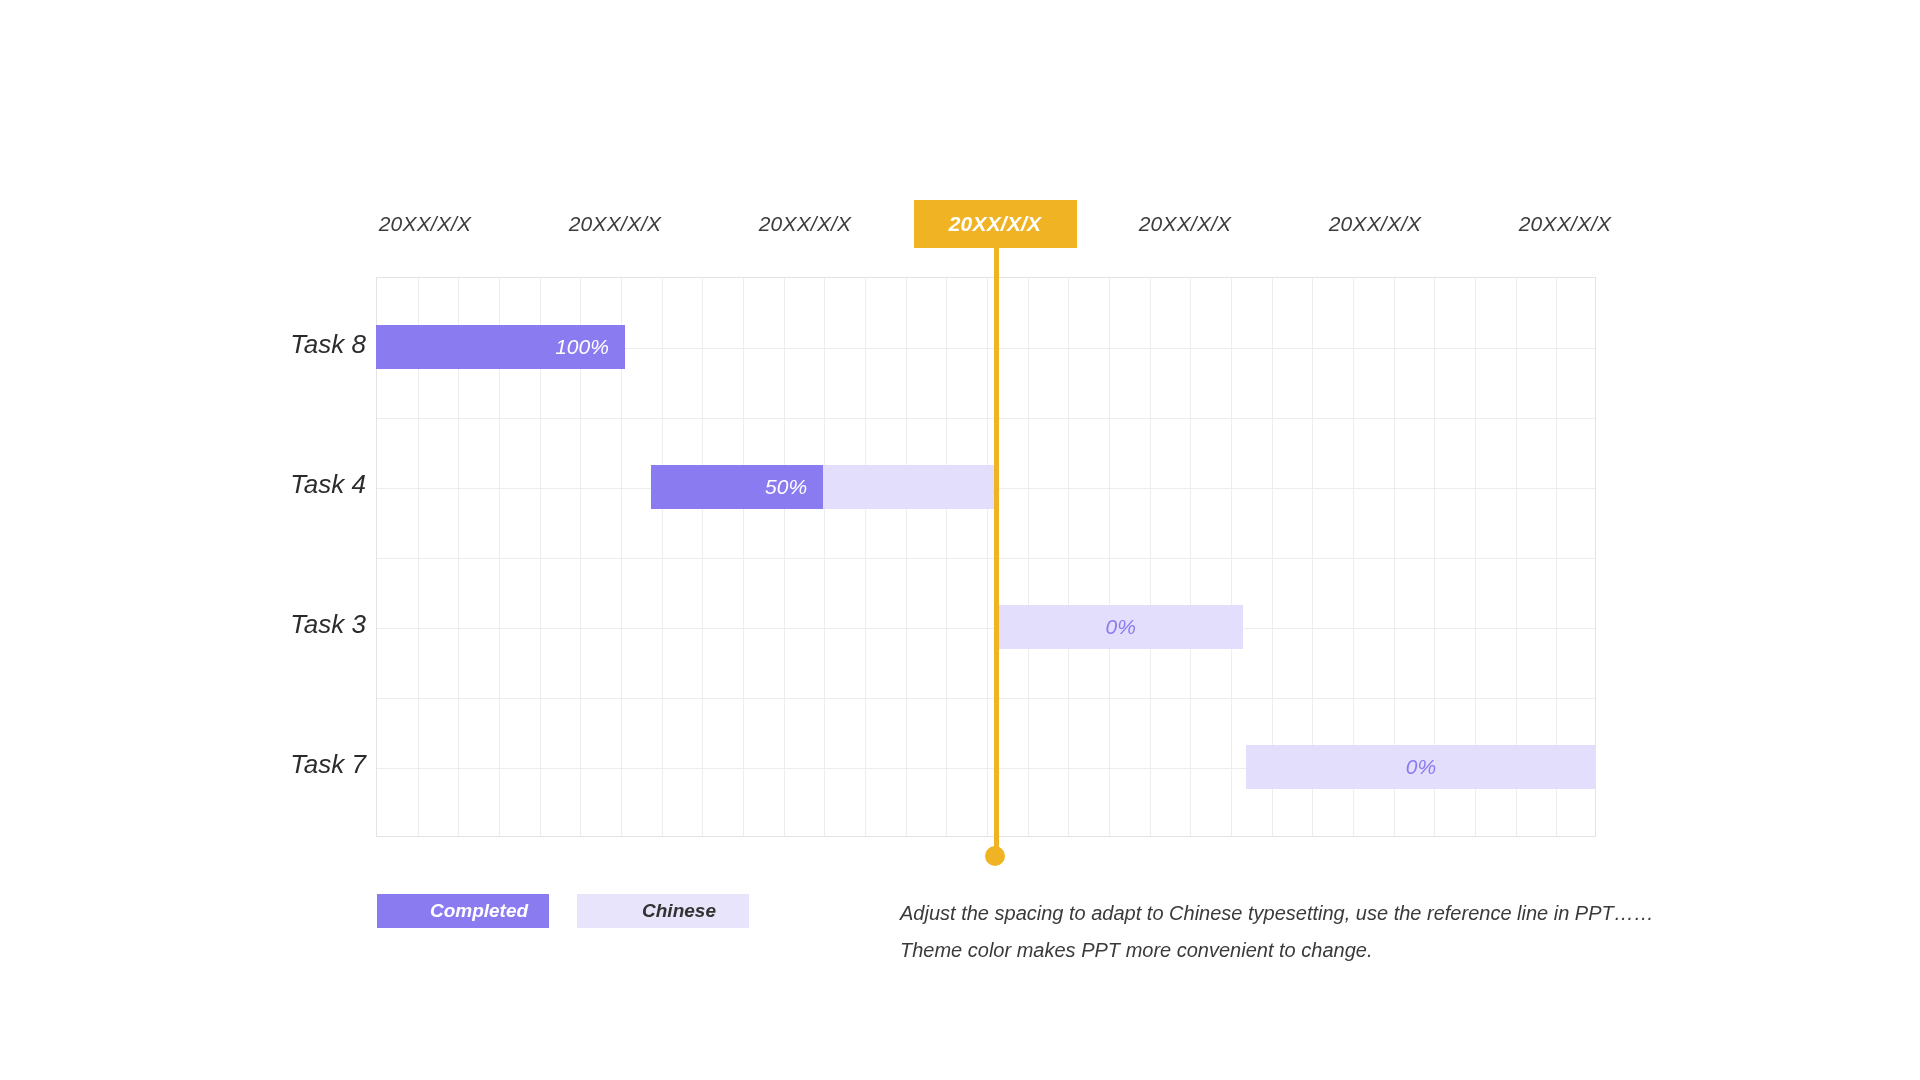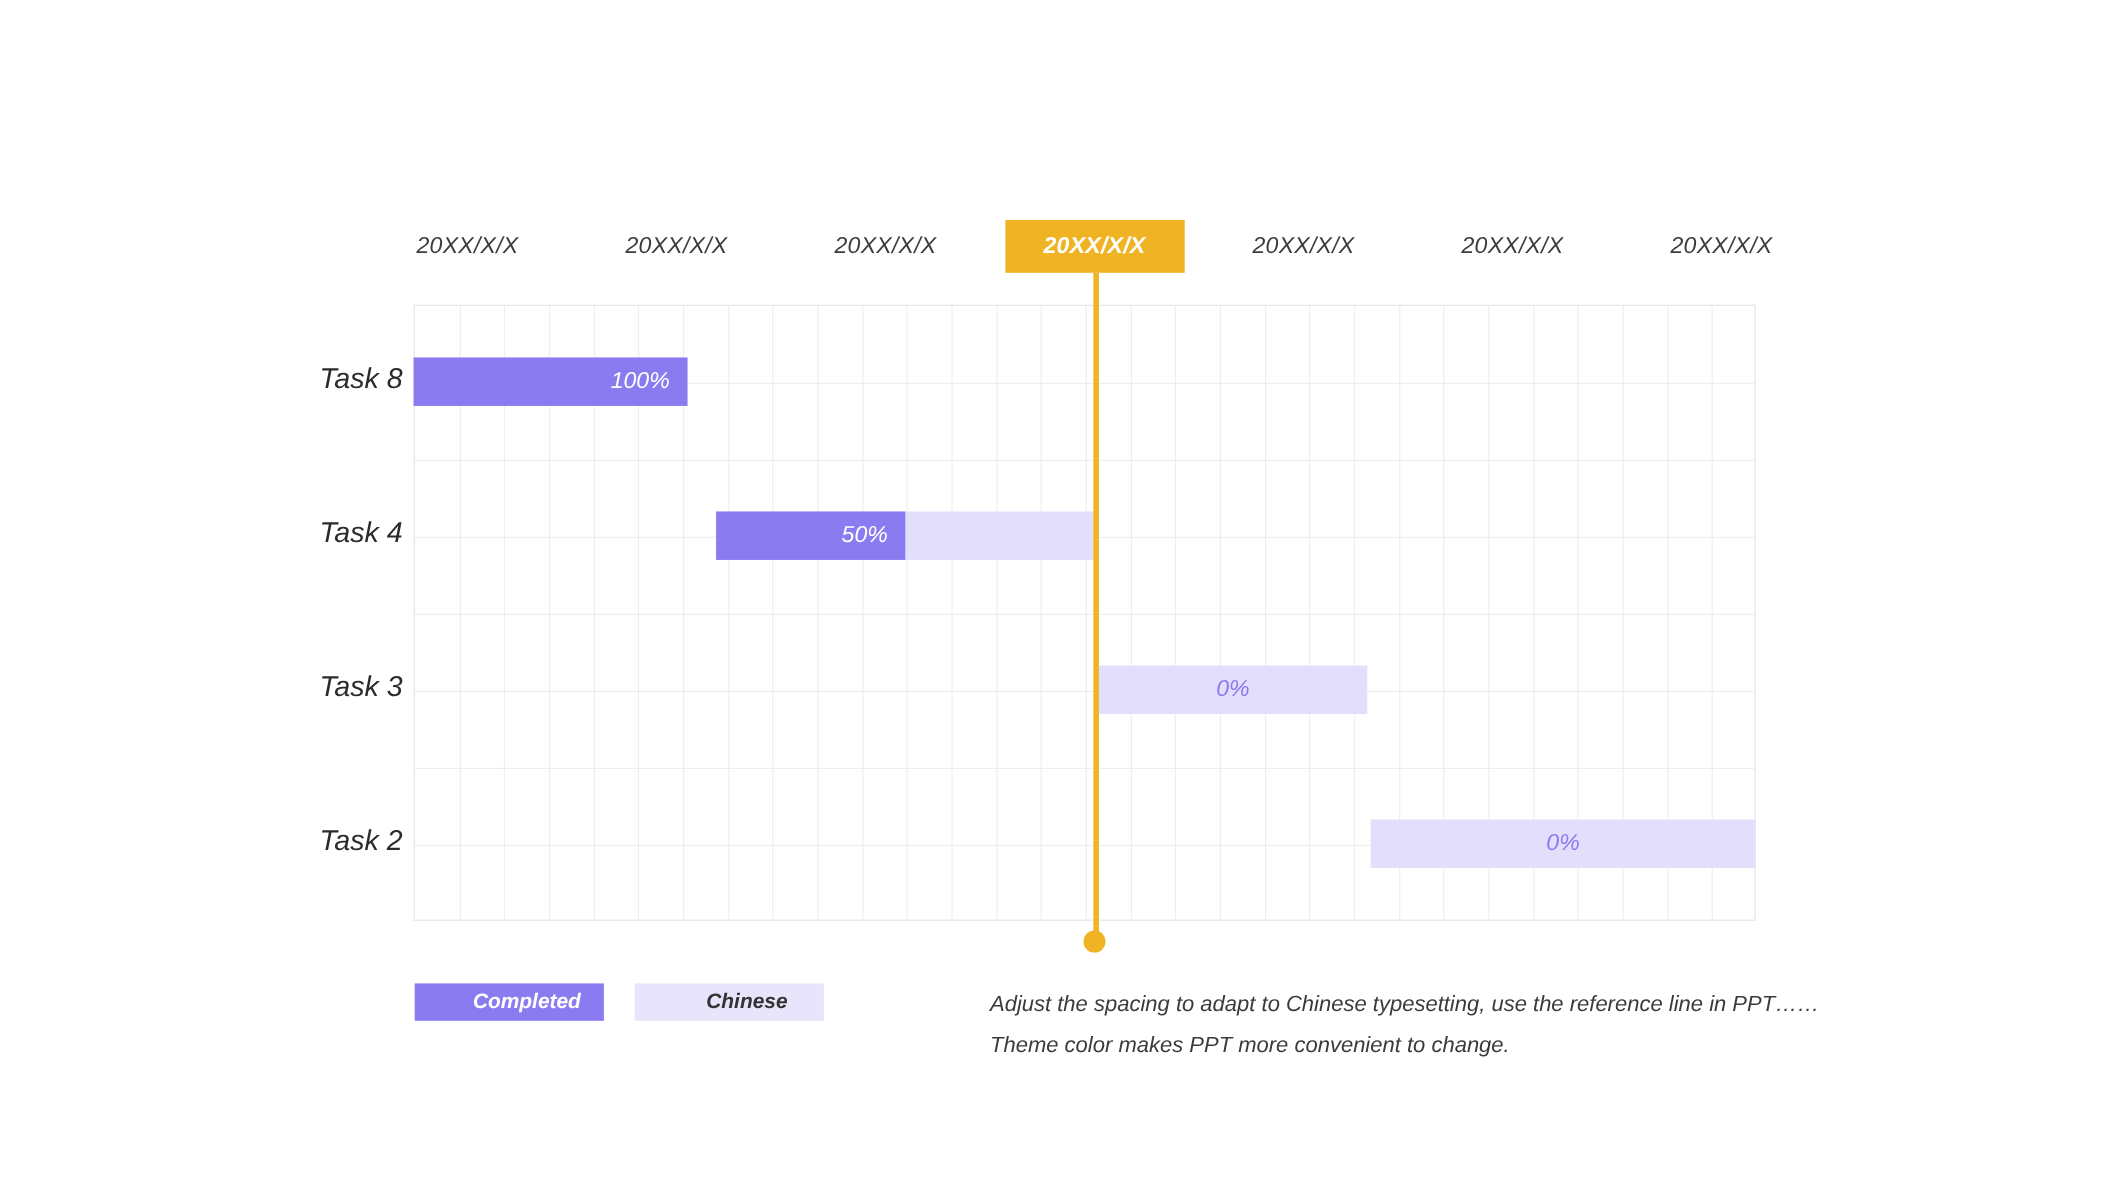--- a/index.html
+++ b/index.html
@@ -258,21 +258,21 @@
       <div class="bar-track" style="left: 650.5px; top: 465px; width: 345.26px;">
         <div class="bar-undone" style="width: 345.26px;"></div>
         <div class="bar-done" style="width: 172.63px;"></div>
         <div class="bar-pct pct-on-done" style="position: absolute; top: 0px; height: 44px; display: flex; align-items: center; left: 0px; width: 172.63px; justify-content: flex-end; padding-right: 16px;">50%</div>
       </div>
       <div class="task-label" style="top: 609px;">Task 3</div>
       <div class="bar-track" style="left: 998.2px; top: 605px; width: 245.22px;">
         <div class="bar-undone" style="width: 245.22px;"></div>
         <div class="bar-pct pct-on-undone" style="position: absolute; top: 0px; height: 44px; display: flex; align-items: center; left: 0px; width: 245.22px; justify-content: center;">0%</div>
       </div>
-      <div class="task-label" style="top: 749px;">Task 2</div>
+      <div class="task-label" style="top: 749px;">Task 7</div>
       <div class="bar-track" style="left: 1245.86px; top: 745px; width: 350.14px;">
         <div class="bar-undone" style="width: 350.14px;"></div>
         <div class="bar-pct pct-on-undone" style="position: absolute; top: 0px; height: 44px; display: flex; align-items: center; left: 0px; width: 350.14px; justify-content: center;">0%</div>
       </div>
     </div>
 
   <div id="refline"></div>
   <div id="refdot"></div>
 
   <div id="legend">

